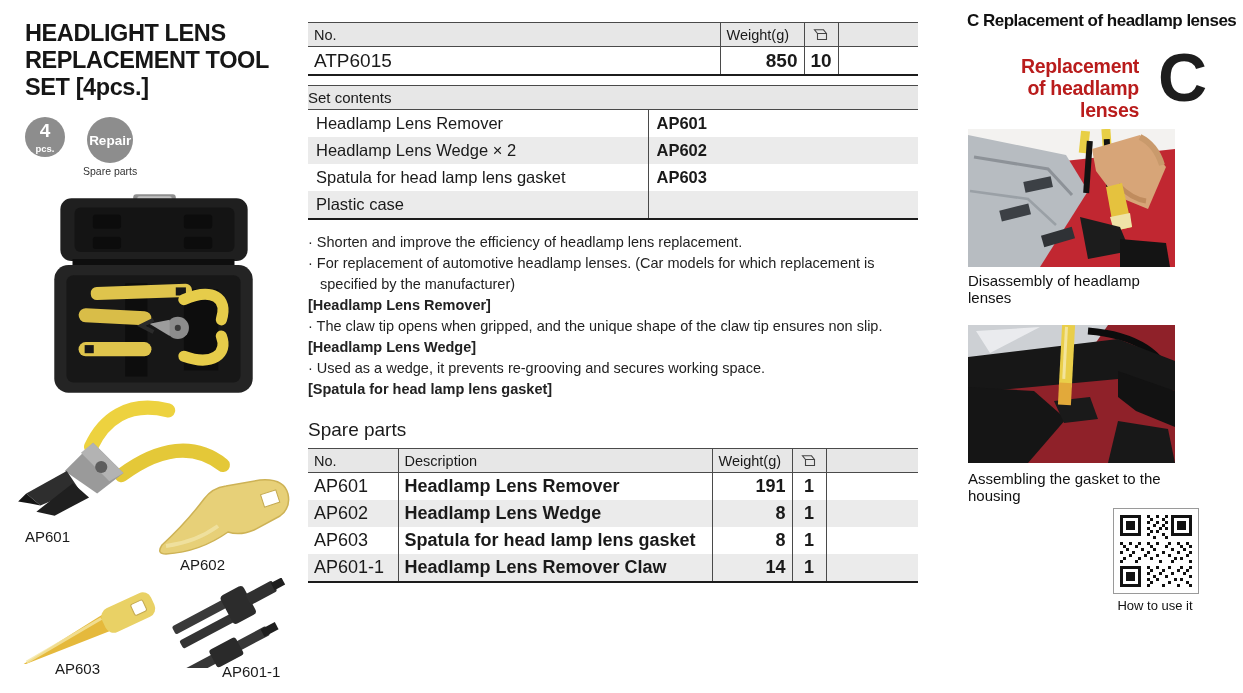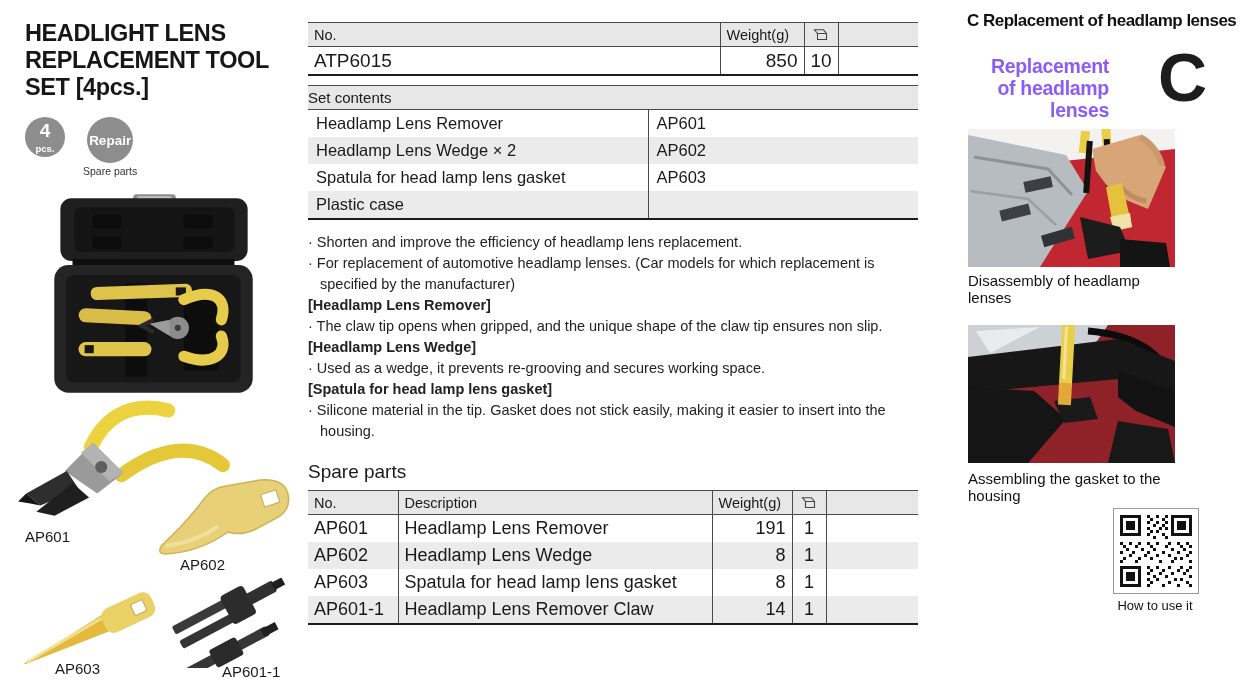--- a/index.html
+++ b/index.html
@@ -26,21 +26,21 @@
   .img-abs{position:absolute;}
   .tool-label{position:absolute;font-size:15px;color:#1a1a1a;}
 
   
   .col-mid{position:absolute;left:308px;top:22px;width:610px;}
   table{border-collapse:collapse;width:100%;table-layout:fixed;}
   .tbl{border-top:1px solid #4a4a4a;border-bottom:2px solid #1c1c1c;}
   .tbl th{background:#e7e7e7;font-weight:normal;font-size:14.5px;padding:3px 6px;
     border-bottom:1px solid #4a4a4a;text-align:left;height:17px;}
   .tbl td{padding:2px 6px;height:23px;}
-  .vline{border-left:1px solid #4a4a4a;}
+  .vline{border-left:1px solid #4a4a4a;font-weight:bold;}
   .c{text-align:center;}
   .r{text-align:right;}
   .big{font-size:19px;}
   .alt{background:#ebebeb;}
 
   .tbl-set{margin-top:9px;}
   .tbl-set .sethead{background:#e7e7e7;font-size:15px;font-weight:normal;padding:3px 0;
     border-bottom:1px solid #4a4a4a;height:17px;text-align:left;}
   .tbl-set td{font-size:16.5px;padding:3px 8px;height:21px;}
 
@@ -51,22 +51,22 @@
   .spare-title{margin-top:19px;font-size:19px;color:#1a1a1a;}
   .tbl-spare{margin-top:7px;}
   .tbl-spare td{font-size:18px;}
 
   .carton-icon svg{display:block;margin:0 auto;}
 
   
   .col-right{position:absolute;left:955px;top:0;width:288px;height:693px;}
   .section-head{position:absolute;left:12px;top:11px;font-size:17px;font-weight:bold;
     letter-spacing:-0.5px;white-space:nowrap;color:#111;}
-  .rep-title{position:absolute;left:4px;top:55px;width:150px;text-align:right;
-    font-size:19.5px;font-weight:bold;line-height:22px;color:#8b5cf6;letter-spacing:-0.3px;}
+  .rep-title{position:absolute;left:34px;top:55px;width:150px;text-align:right;
+    font-size:19.5px;font-weight:bold;line-height:22px;color:#b91c1c;letter-spacing:-0.3px;}
   .big-c{position:absolute;left:203px;top:38px;font-size:68px;font-weight:bold;color:#1d1d1d;}
   .photo{position:absolute;left:13px;width:207px;height:138px;overflow:hidden;}
   .photo svg{display:block;width:100%;height:100%;}
   .caption{position:absolute;left:13px;width:215px;font-size:15px;line-height:17px;color:#111;}
   .qr-wrap{position:absolute;left:158px;top:508px;width:72px;height:72px;border:1px solid #9a9a9a;
     padding:6px;background:#fff;}
   .qr-caption{position:absolute;left:150px;top:598px;width:100px;text-align:center;font-size:13px;color:#111;}
 </style>
 </head>
 <body>
@@ -235,21 +235,20 @@
       </table>
 
     <div class="desc">
       <div class="bullet">· Shorten and improve the efficiency of headlamp lens replacement.</div>
       <div class="bullet">· For replacement of automotive headlamp lenses. (Car models for which replacement is specified by the manufacturer)</div>
       <div class="heading">[Headlamp Lens Remover]</div>
       <div class="bullet">· The claw tip opens when gripped, and the unique shape of the claw tip ensures non slip.</div>
       <div class="heading">[Headlamp Lens Wedge]</div>
       <div class="bullet">· Used as a wedge, it prevents re-grooving and secures working space.</div>
       <div class="heading">[Spatula for head lamp lens gasket]</div>
-      <div class="bullet">· Silicone material in the tip. Gasket does not stick easily, making it easier to insert into the housing.</div>
     </div>
 
     <div class="spare-title">Spare parts</div>
     <table class="tbl tbl-spare">
       <colgroup>
           <col style="width:90px">
           <col style="width:314px">
           <col style="width:80px">
           <col style="width:34px">
           <col style="width:92px">

